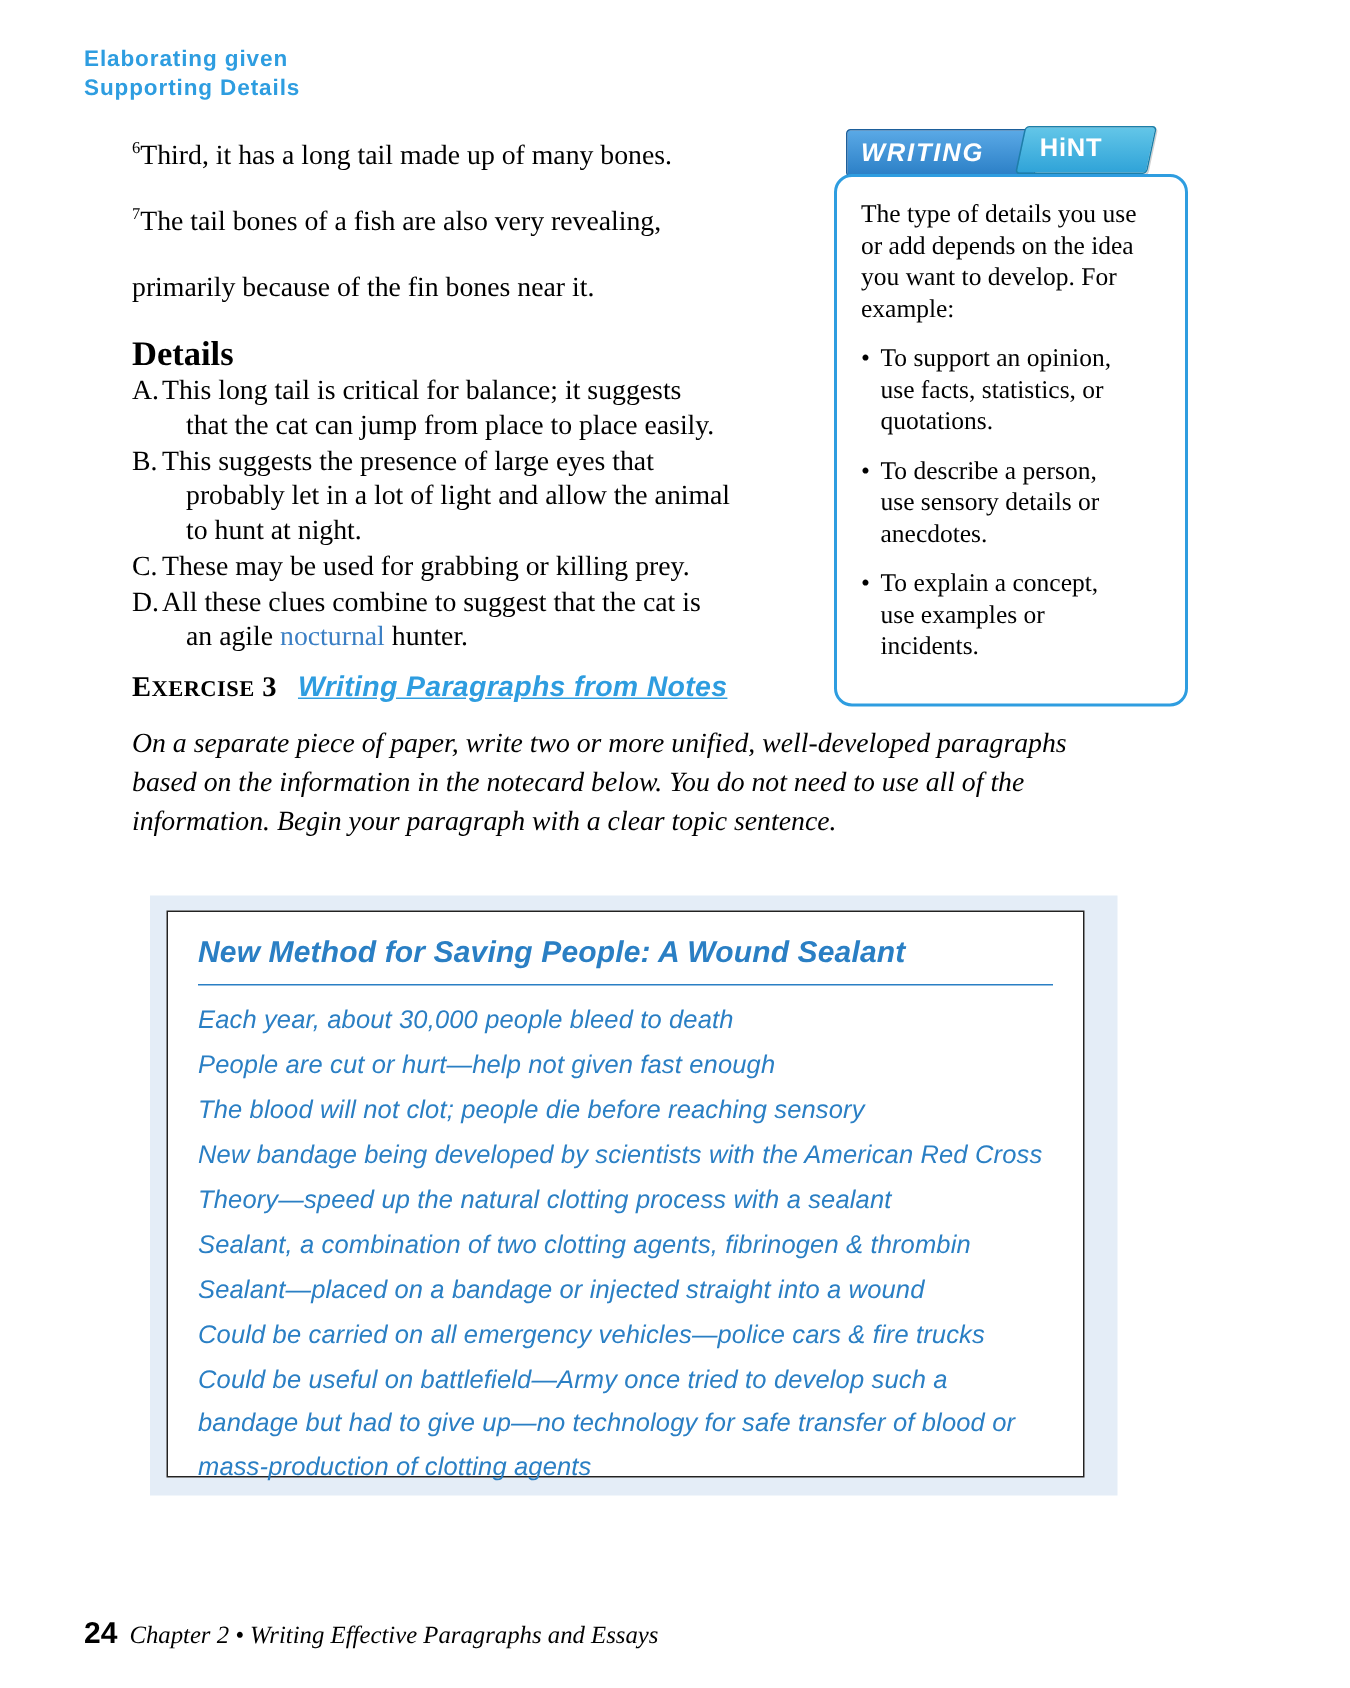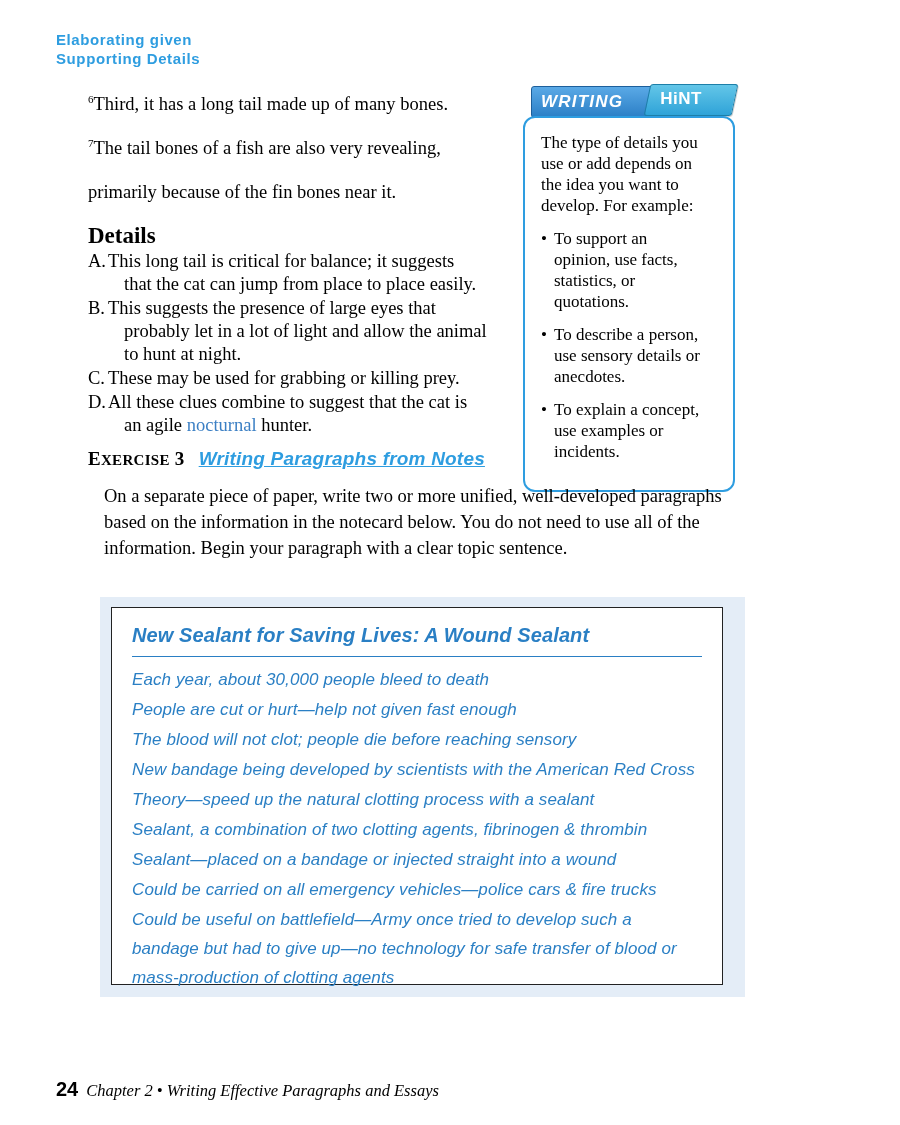--- a/index.html
+++ b/index.html
@@ -78,23 +78,23 @@
     display: block;
     padding-left: 16px;
   }
   .vocab {
     color: #3b7fc4;
   }
 
   
   .hint-wrap {
     position: absolute;
-    left: 523px;
+    left: 556px;
     top: 84px;
-    width: 212px;
+    width: 236px;
   }
   .hint-tabs {
     position: relative;
     height: 36px;
   }
   .tab-writing {
     position: absolute;
     left: 8px;
     top: 2px;
     width: 124px;
@@ -195,25 +195,26 @@
     font-style: italic;
     font-size: 19px;
     color: #2e9de0;
     margin-left: 10px;
     letter-spacing: 0.2px;
     text-decoration: underline;
   }
 
   .instructions {
     position: absolute;
-    left: 104px;
+    left: 88px;
     top: 483px;
     width: 650px;
     font-size: 18.5px;
     line-height: 26px;
+    font-style: italic;
   }
 
   
   .card-shadow {
     position: absolute;
     left: 100px;
     top: 597px;
     width: 645px;
     height: 400px;
     background: #e4edf7;
@@ -354,21 +355,21 @@
 
   <div class="exercise-line">
     <span class="ex-label"><span>E</span><span class="small-caps">XERCISE</span> <span>3</span></span>
     <span class="ex-title">Writing Paragraphs from Notes</span>
   </div>
 
   <div class="instructions">On a separate piece of paper, write two or more unified, well-developed paragraphs based on the information in the notecard below. You do not need to use all of the information. Begin your paragraph with a clear topic sentence.</div>
 
   <div class="card-shadow"></div>
   <div class="card">
-    <div class="card-title">New Sealant for Saving Lives: A Wound Sealant</div>
+    <div class="card-title">New Method for Saving People: A Wound Sealant</div>
     <div class="card-line">Each year, about 30,000 people bleed to death</div>
     <div class="card-line">People are cut or hurt—help not given fast enough</div>
     <div class="card-line">The blood will not clot; people die before reaching sensory</div>
     <div class="card-line">New bandage being developed by scientists with the American Red Cross</div>
     <div class="card-line">Theory—speed up the natural clotting process with a sealant</div>
     <div class="card-line">Sealant, a combination of two clotting agents, fibrinogen &amp; thrombin</div>
     <div class="card-line">Sealant—placed on a bandage or injected straight into a wound</div>
     <div class="card-line">Could be carried on all emergency vehicles—police cars &amp; fire trucks</div>
     <div class="card-line multi">Could be useful on battlefield—Army once tried to develop such a</div>
     <div class="card-line multi">bandage but had to give up—no technology for safe transfer of blood or</div>

